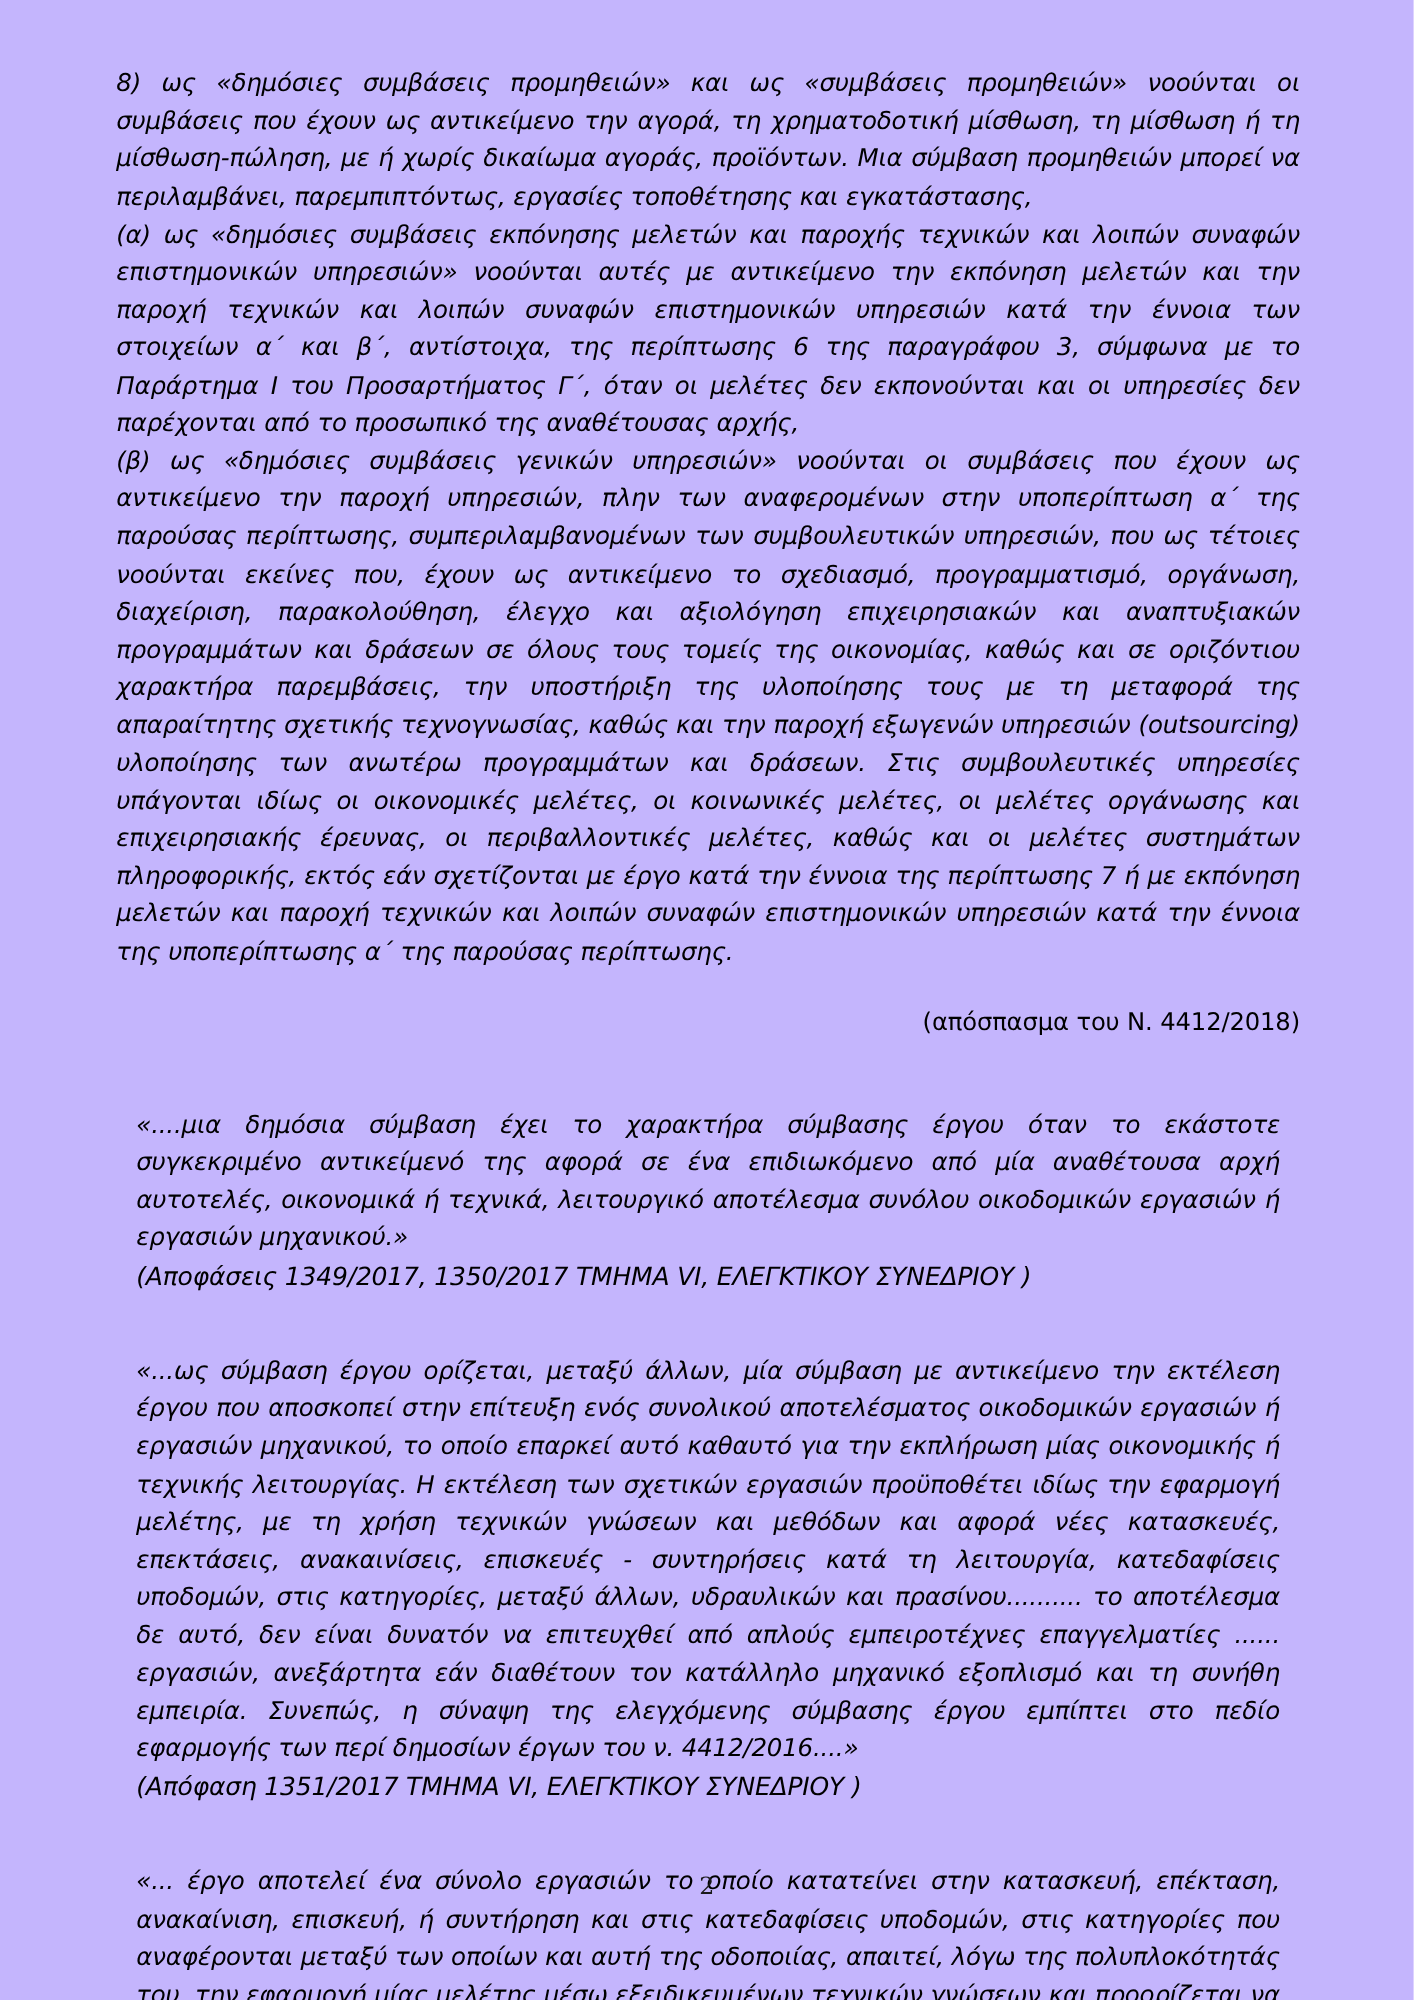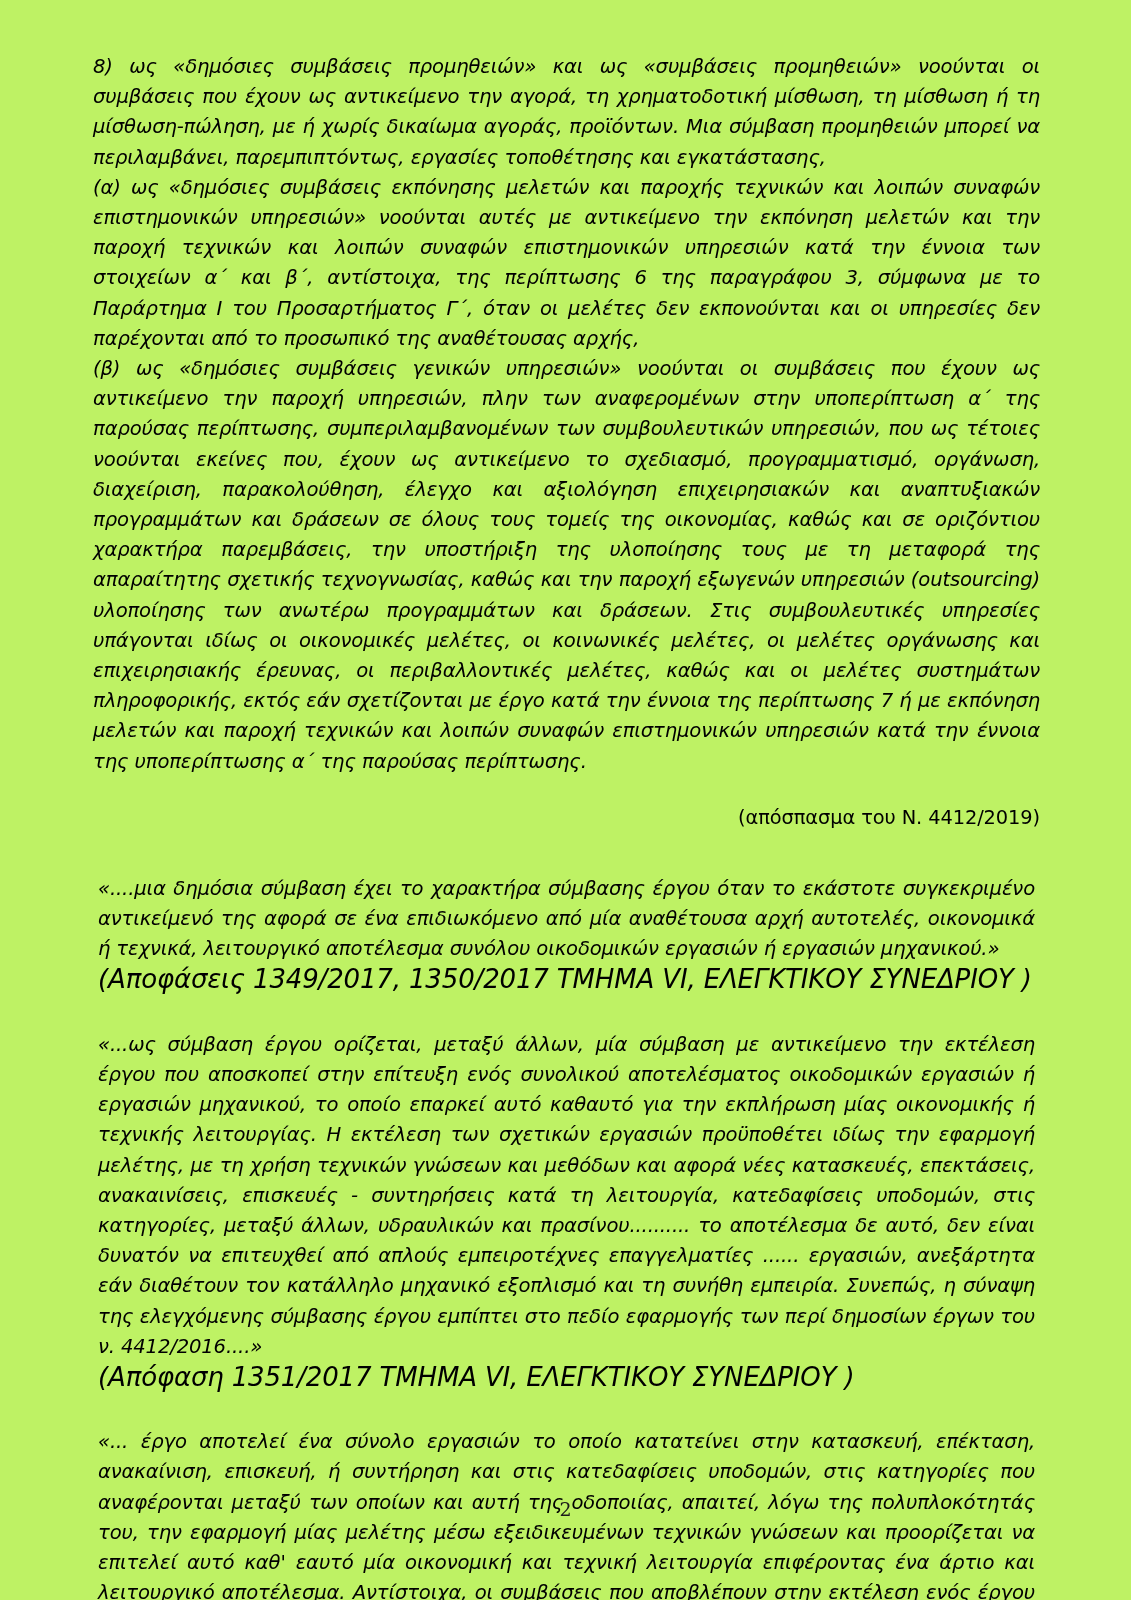--- a/index.html
+++ b/index.html
@@ -6,21 +6,21 @@
   html, body {
     margin: 0;
     padding: 0;
     background: #ffffff;
   }
 
   .page {
     position: relative;
     width: 1131px;
     height: 1600px;
-    background: #bef264;
+    background: #c4b5fd;
     margin: 0 auto;
     overflow: hidden;
     box-sizing: border-box;
   }
 
   .content {
     position: absolute;
     left: 93px;
     top: 52px;
     width: 947px;
@@ -91,34 +91,34 @@
 
   
   .quote-block {
     font-family: "DejaVu Sans", "Liberation Sans", sans-serif;
     font-style: italic;
     font-size: 19.6px;
     line-height: 30.2px;
     color: #000000;
     text-align: justify;
     letter-spacing: -0.15px;
-    margin: 5px;
+    margin: 16px;
   }
   .quote-block p { margin: 0; text-align: justify; }
   .quote-block p:after { content: ""; display: inline-block; width: 100%; }
   .quote-block p.no-stretch:after { display: none; }
 
   .q1 { padding-top: 36px; }
   .q2 { padding-top: 30px; }
   .q3 { padding-top: 30px; }
 
   .citation {
     font-family: "DejaVu Sans", "Liberation Sans", sans-serif;
     font-style: italic;
-    font-size: 26px;
+    font-size: 20px;
     line-height: 30.2px;
     color: #000000;
     text-align: left;
     letter-spacing: -0.15px;
     margin: 0;
   }
 
   
   .page-number {
     position: absolute;
@@ -138,21 +138,21 @@
 <div class="page">
 
   <div class="content">
 
     <div class="law-block">
       <p class="no-stretch">8) ως «δημόσιες συμβάσεις προμηθειών» και ως «συμβάσεις προμηθειών» νοούνται οι συμβάσεις που έχουν ως αντικείμενο την αγορά, τη χρηματοδοτική μίσθωση, τη μίσθωση ή τη μίσθωση-πώληση, με ή χωρίς δικαίωμα αγοράς, προϊόντων. Μια σύμβαση προμηθειών μπορεί να περιλαμβάνει, παρεμπιπτόντως, εργασίες τοποθέτησης και εγκατάστασης,</p>
       <p class="no-stretch">(α) ως «δημόσιες συμβάσεις εκπόνησης μελετών και παροχής τεχνικών και λοιπών συναφών επιστημονικών υπηρεσιών» νοούνται αυτές με αντικείμενο την εκπόνηση μελετών και την παροχή τεχνικών και λοιπών συναφών επιστημονικών υπηρεσιών κατά την έννοια των στοιχείων α΄ και β΄, αντίστοιχα, της περίπτωσης 6 της παραγράφου 3, σύμφωνα με το Παράρτημα I του Προσαρτήματος Γ΄, όταν οι μελέτες δεν εκπονούνται και οι υπηρεσίες δεν παρέχονται από το προσωπικό της αναθέτουσας αρχής,</p>
       <p class="no-stretch">(β) ως «δημόσιες συμβάσεις γενικών υπηρεσιών» νοούνται οι συμβάσεις που έχουν ως αντικείμενο την παροχή υπηρεσιών, πλην των αναφερομένων στην υποπερίπτωση α΄ της παρούσας περίπτωσης, συμπεριλαμβανομένων των συμβουλευτικών υπηρεσιών, που ως τέτοιες νοούνται εκείνες που, έχουν ως αντικείμενο το σχεδιασμό, προγραμματισμό, οργάνωση, διαχείριση, παρακολούθηση, έλεγχο και αξιολόγηση επιχειρησιακών και αναπτυξιακών προγραμμάτων και δράσεων σε όλους τους τομείς της οικονομίας, καθώς και σε οριζόντιου χαρακτήρα παρεμβάσεις, την υποστήριξη της υλοποίησης τους με τη μεταφορά της απαραίτητης σχετικής τεχνογνωσίας, καθώς και την παροχή εξωγενών υπηρεσιών (outsourcing) υλοποίησης των ανωτέρω προγραμμάτων και δράσεων. Στις συμβουλευτικές υπηρεσίες υπάγονται ιδίως οι οικονομικές μελέτες, οι κοινωνικές μελέτες, οι μελέτες οργάνωσης και επιχειρησιακής έρευνας, οι περιβαλλοντικές μελέτες, καθώς και οι μελέτες συστημάτων πληροφορικής, εκτός εάν σχετίζονται με έργο κατά την έννοια της περίπτωσης 7 ή με εκπόνηση μελετών και παροχή τεχνικών και λοιπών συναφών επιστημονικών υπηρεσιών κατά την έννοια της υποπερίπτωσης α΄ της παρούσας περίπτωσης.</p>
     </div>
 
-    <div class="source-line">(απόσπασμα  του Ν. 4412/2019)</div>
+    <div class="source-line">(απόσπασμα  του Ν. 4412/2018)</div>
 
 
     <div class="quote-block q1">
       <p class="no-stretch">«....μια δημόσια σύμβαση έχει το χαρακτήρα σύμβασης έργου όταν το εκάστοτε συγκεκριμένο αντικείμενό της αφορά σε ένα επιδιωκόμενο από μία αναθέτουσα αρχή αυτοτελές, οικονομικά ή τεχνικά, λειτουργικό αποτέλεσμα συνόλου οικοδομικών εργασιών ή εργασιών μηχανικού.»</p>
       <p class="citation no-stretch">(Αποφάσεις  1349/2017, 1350/2017 ΤΜΗΜΑ VI, ΕΛΕΓΚΤΙΚΟΥ ΣΥΝΕΔΡΙΟΥ )</p>
     </div>
 
     <div class="quote-block q2">
       <p class="no-stretch">«...ως σύμβαση έργου ορίζεται, μεταξύ άλλων, μία σύμβαση με αντικείμενο την εκτέλεση έργου που αποσκοπεί στην επίτευξη ενός συνολικού αποτελέσματος οικοδομικών εργασιών ή εργασιών μηχανικού, το οποίο επαρκεί αυτό καθαυτό για την εκπλήρωση μίας οικονομικής ή τεχνικής λειτουργίας. Η εκτέλεση των σχετικών εργασιών προϋποθέτει ιδίως την εφαρμογή μελέτης, με τη χρήση τεχνικών γνώσεων και μεθόδων και αφορά νέες κατασκευές, επεκτάσεις, ανακαινίσεις, επισκευές - συντηρήσεις κατά τη λειτουργία, κατεδαφίσεις υποδομών, στις κατηγορίες, μεταξύ άλλων, υδραυλικών και πρασίνου.......... το αποτέλεσμα δε αυτό, δεν είναι δυνατόν να επιτευχθεί από απλούς εμπειροτέχνες επαγγελματίες ...... εργασιών, ανεξάρτητα εάν διαθέτουν τον κατάλληλο μηχανικό εξοπλισμό και τη συνήθη εμπειρία. Συνεπώς, η σύναψη της ελεγχόμενης σύμβασης έργου εμπίπτει στο πεδίο εφαρμογής των περί δημοσίων έργων του ν. 4412/2016....»</p>
       <p class="citation no-stretch">(Απόφαση 1351/2017 ΤΜΗΜΑ VI, ΕΛΕΓΚΤΙΚΟΥ ΣΥΝΕΔΡΙΟΥ )</p>

